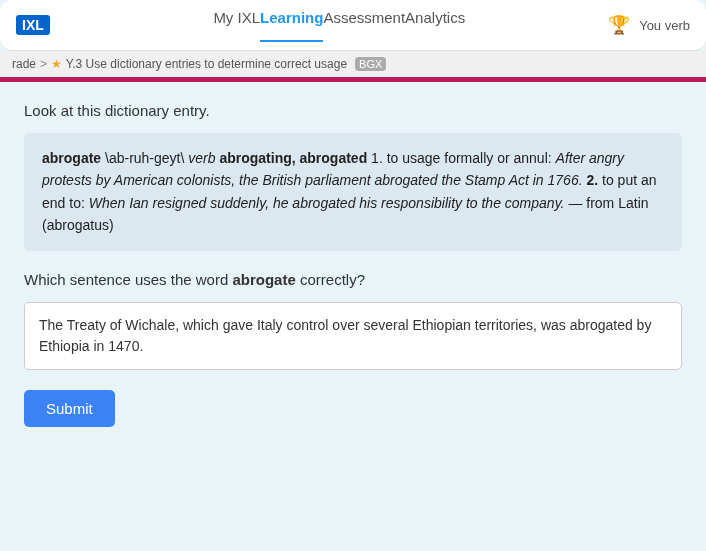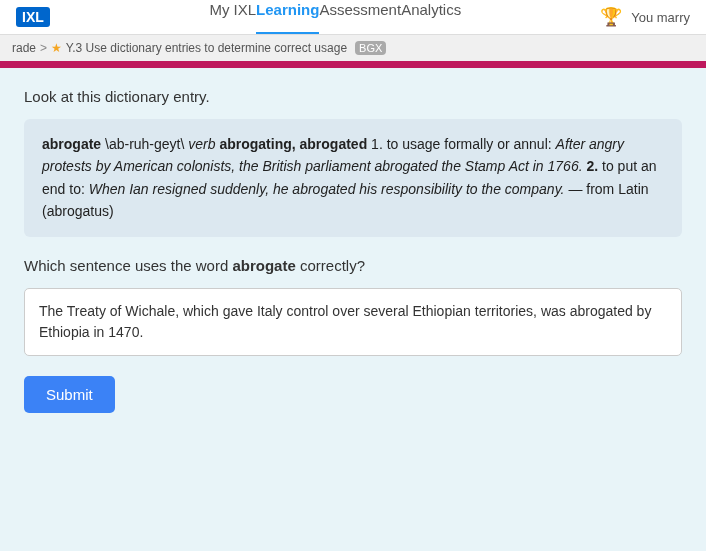--- a/index.html
+++ b/index.html
@@ -9,23 +9,24 @@
       width: 706px;
       min-height: 551px;
       font-size: 14px;
     }
 
     
     .top-nav {
       background-color: #fff;
       display: flex;
       align-items: center;
-      height: 35px;
+      height: 51px;
       padding: 0 16px;
       border-bottom: 1px solid #ddd;
+      border-radius: 12px;
     }
     .nav-logo {
       background-color: #0066cc;
       color: #fff;
       font-weight: bold;
       font-size: 14px;
       padding: 2px 6px;
       border-radius: 3px;
       margin-right: 20px;
     }
@@ -62,21 +63,21 @@
 
     
     .breadcrumb-bar {
       background-color: #f0f0f0;
       padding: 6px 12px;
       font-size: 12px;
       color: #555;
       display: flex;
       align-items: center;
       gap: 4px;
-      border-bottom: 7px solid #be185d;
+      border-bottom: 5px solid #be185d;
     }
     .breadcrumb-link {
       color: #555;
       cursor: pointer;
     }
     .breadcrumb-sep { color: #888; }
     .breadcrumb-star { color: #f5a623; }
     .breadcrumb-current { color: #555; }
     .breadcrumb-code {
       background: #aaa;
@@ -179,21 +180,21 @@
 <nav class="top-nav">
   <div class="nav-logo">IXL</div>
   <div class="nav-links">
     <a class="nav-link">My IXL</a>
     <a class="nav-link active">Learning</a>
     <a class="nav-link">Assessment</a>
     <a class="nav-link">Analytics</a>
   </div>
   <div class="nav-right">
     <span class="trophy-icon">🏆</span>
-    <span class="you-have-text">You marry</span>
+    <span class="you-have-text">You verb</span>
   </div>
 </nav>
 
 <div class="breadcrumb-bar">
   <span class="breadcrumb-link">rade</span>
   <span class="breadcrumb-sep">&gt;</span>
   <span class="breadcrumb-star">★</span>
   <span class="breadcrumb-current">Y.3 Use dictionary entries to determine correct usage</span>
   <span class="breadcrumb-code">BGX</span>
 </div>

